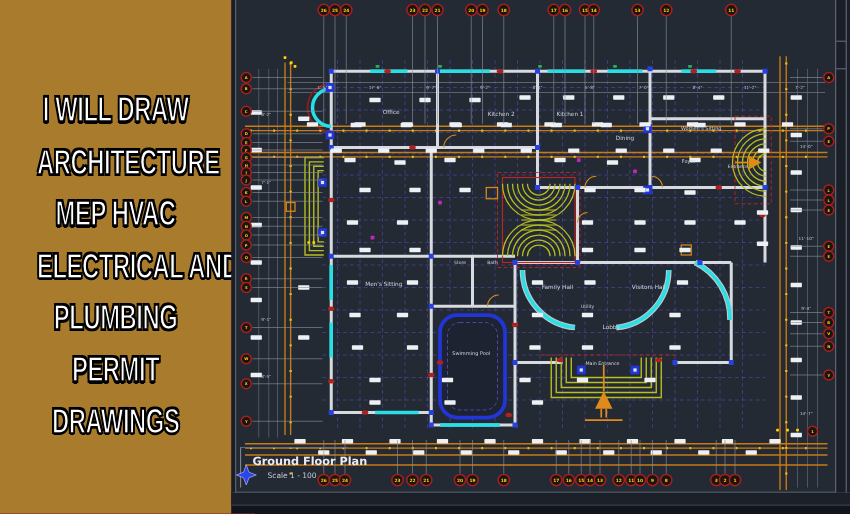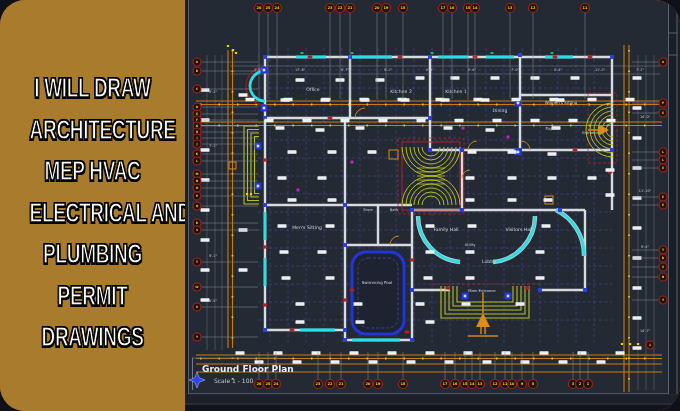--- a/index.html
+++ b/index.html
@@ -1,16 +1,16 @@
 <!DOCTYPE html>
 <html><head>
 <meta charset="utf-8">
 <style>
   html,body{margin:0;padding:0;background:#0e1118;}
-  .stage{position:relative;width:680px;height:411px;overflow:hidden;background:#ef4444;font-family:"Liberation Sans",sans-serif;border-radius:25px;}
+  .stage{position:relative;width:680px;height:411px;overflow:hidden;background:#ef4444;font-family:"Liberation Sans",sans-serif;}
   .left-panel{position:absolute;left:0;top:0;width:185px;height:411px;padding-top:67px;box-sizing:border-box;}
   .gig-line{
     width:185px;line-height:41.5px;text-align:center;white-space:nowrap;
     font-family:"Liberation Sans",sans-serif;font-weight:800;font-size:28px;
     color:#ffffff;letter-spacing:-0.5px;
     transform:scaleX(0.68);transform-origin:50% 50%;
     -webkit-text-stroke:1.3px #000;
     text-shadow:-1.5px -1.5px 0 #000,1.5px -1.5px 0 #000,-1.5px 1.5px 0 #000,1.5px 1.5px 0 #000,0 2px 0 #000;
   }
   svg.cad{position:absolute;left:185px;top:0;width:495px;height:411px;display:block;}

